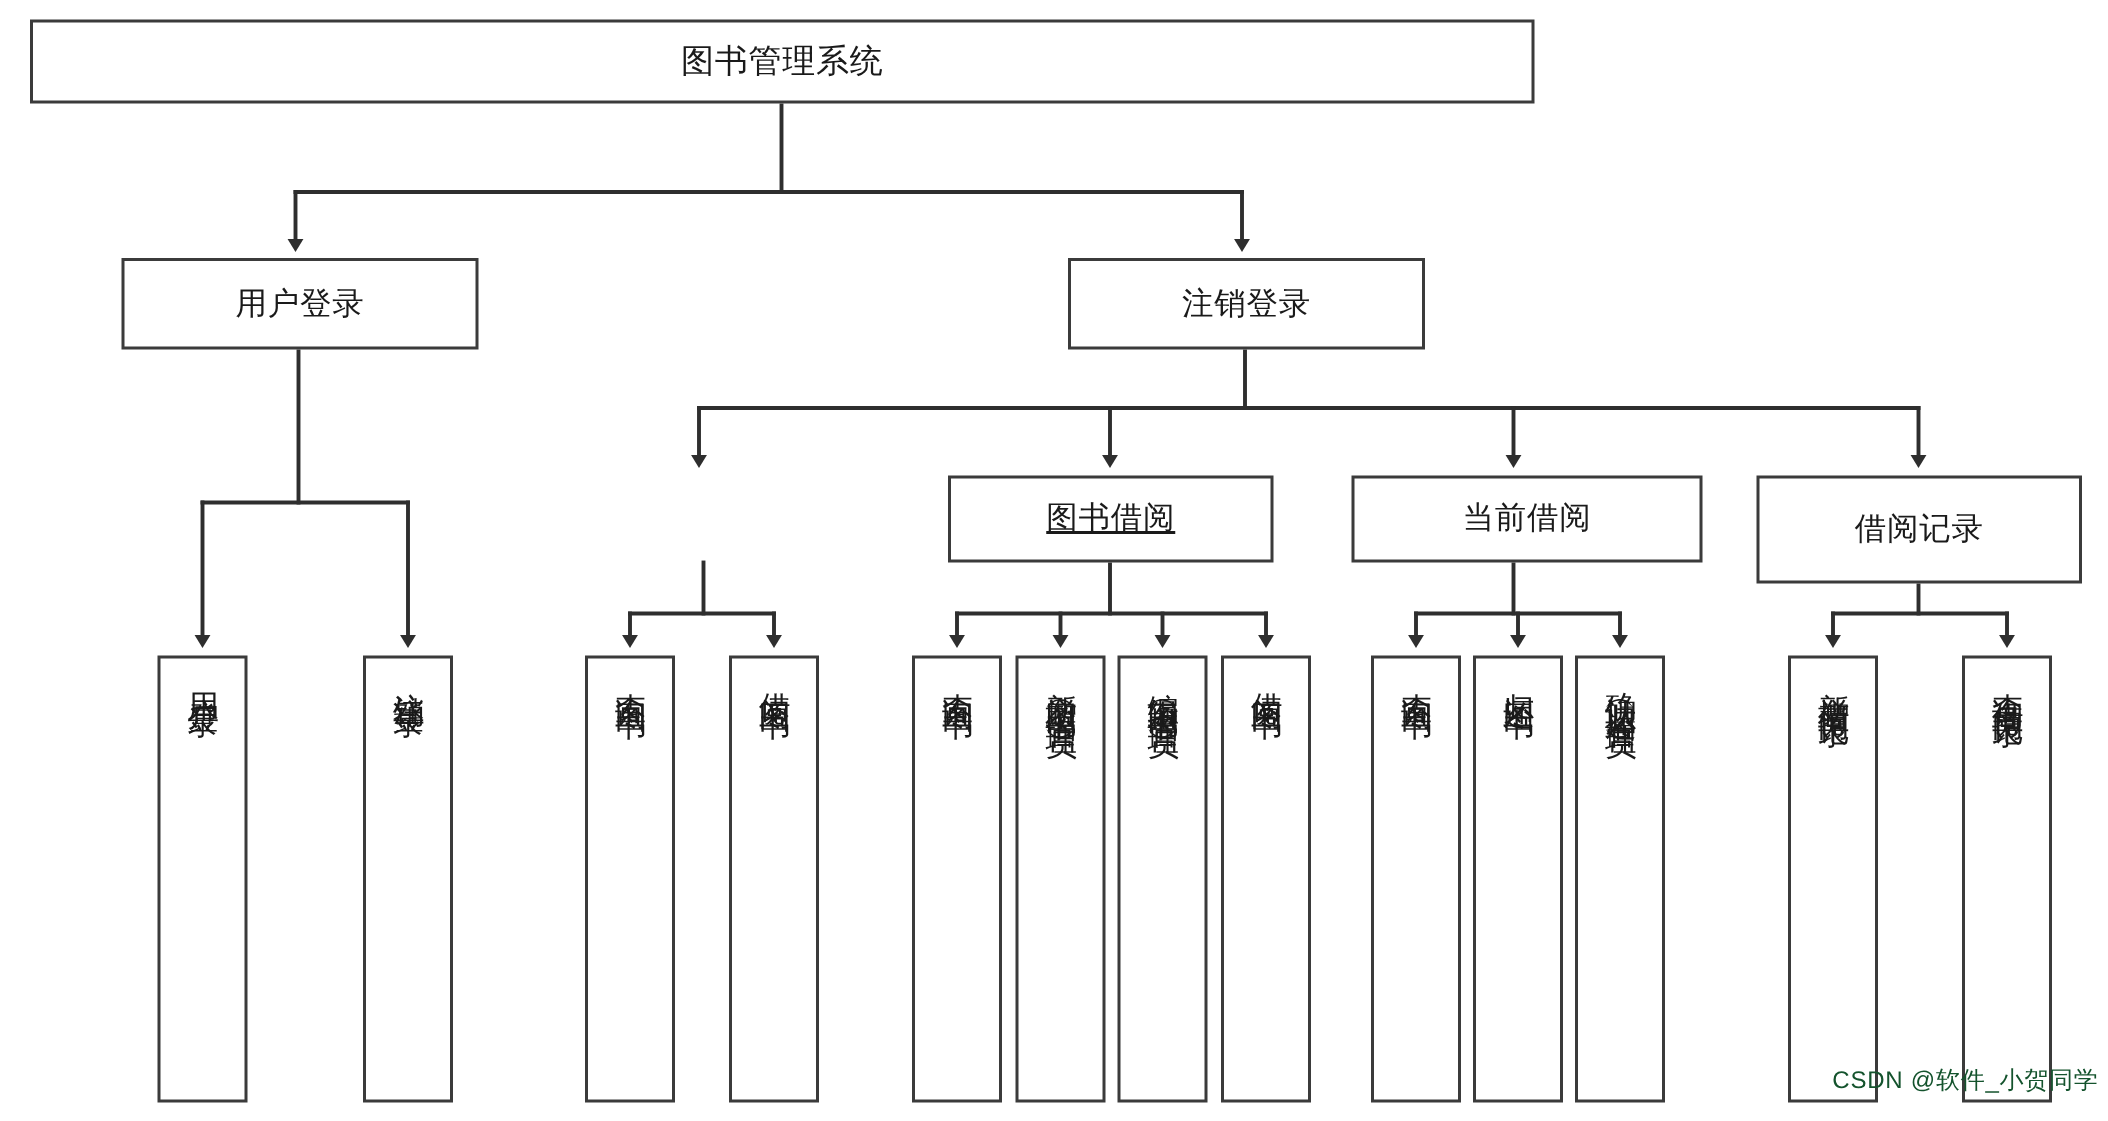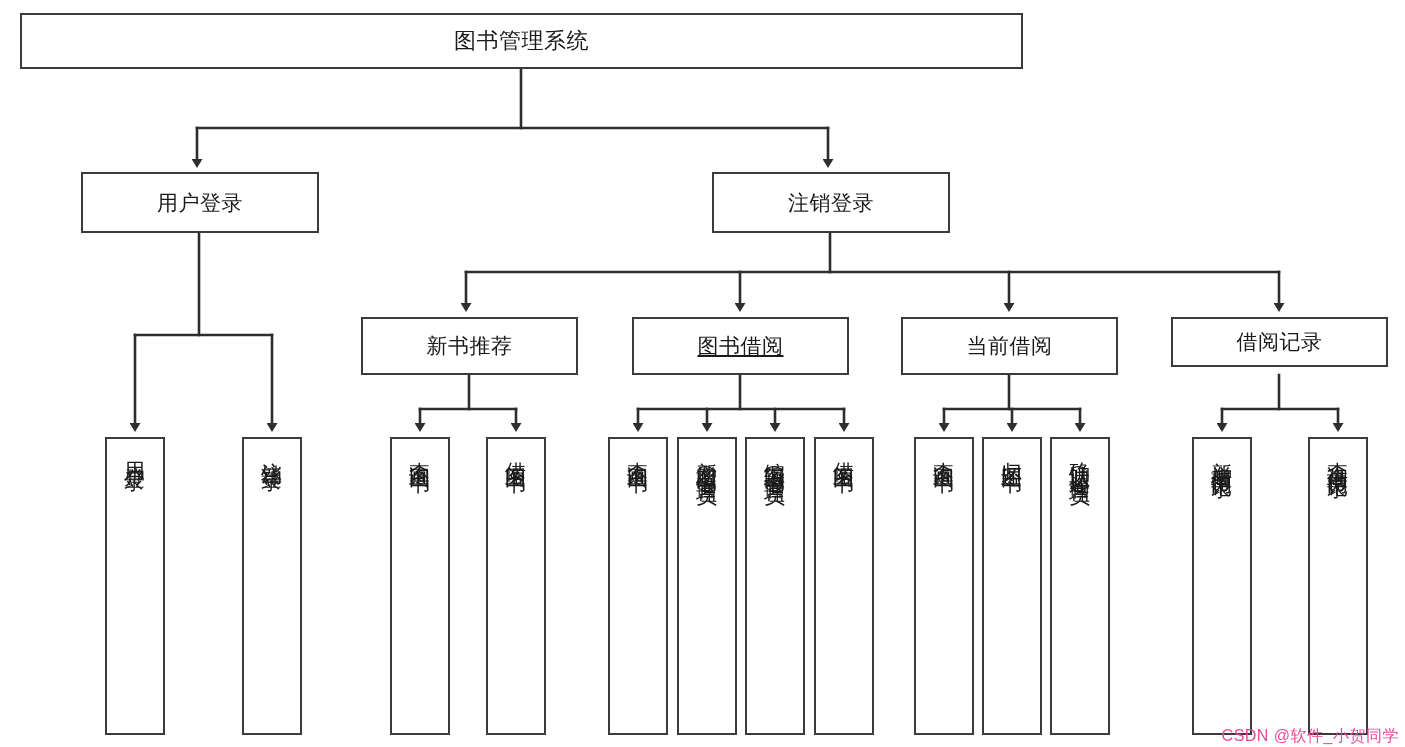--- a/index.html
+++ b/index.html
@@ -53,23 +53,23 @@
     writing-mode:vertical-rl;
     text-orientation:upright;
     font-size:21px;
     letter-spacing:3.5px;
     line-height:1;
     white-space:nowrap;
   }
   .watermark{
     position:absolute;
     right:6px;
-    bottom:0;
+    bottom:16px;
     font-size:16px;
-    color:#ec4899;
+    color:#14532d;
     letter-spacing:.5px;
     white-space:nowrap;
     user-select:none;
   }
 </style>
 </head>
 <body>
 
 <div id="canvas">
 
@@ -128,33 +128,30 @@
   </div>
 
   <div class="node h" style="left:81px;top:172px;width:238px;height:61px;">
     <span class="lbl">用户登录</span>
   </div>
 
   <div class="node h" style="left:712px;top:172px;width:238px;height:61px;">
     <span class="lbl">注销登录</span>
   </div>
 
-  <div class="node h" style="left:361px;top:317px;width:217px;height:58px;">
-    <span class="lbl">新书推荐</span>
-  </div>
 
   <div class="node h" style="left:632px;top:317px;width:217px;height:58px;text-decoration:underline;">
     <span class="lbl">图书借阅</span>
   </div>
 
-  <div class="node h" style="left:901px;top:317px;width:217px;height:58px;">
+  <div class="node h" style="left:901px;top:317px;width:234px;height:58px;">
     <span class="lbl">当前借阅</span>
   </div>
 
-  <div class="node h" style="left:1171px;top:317px;width:217px;height:50px;">
+  <div class="node h" style="left:1171px;top:317px;width:217px;height:72px;">
     <span class="lbl">借阅记录</span>
   </div>
 
   <div class="node v" style="left:105px;top:437px;width:60px;height:298px;">
     <span class="lbl">用户登录</span>
   </div>
 
   <div class="node v" style="left:242px;top:437px;width:60px;height:298px;">
     <span class="lbl">注销登录</span>
   </div>

